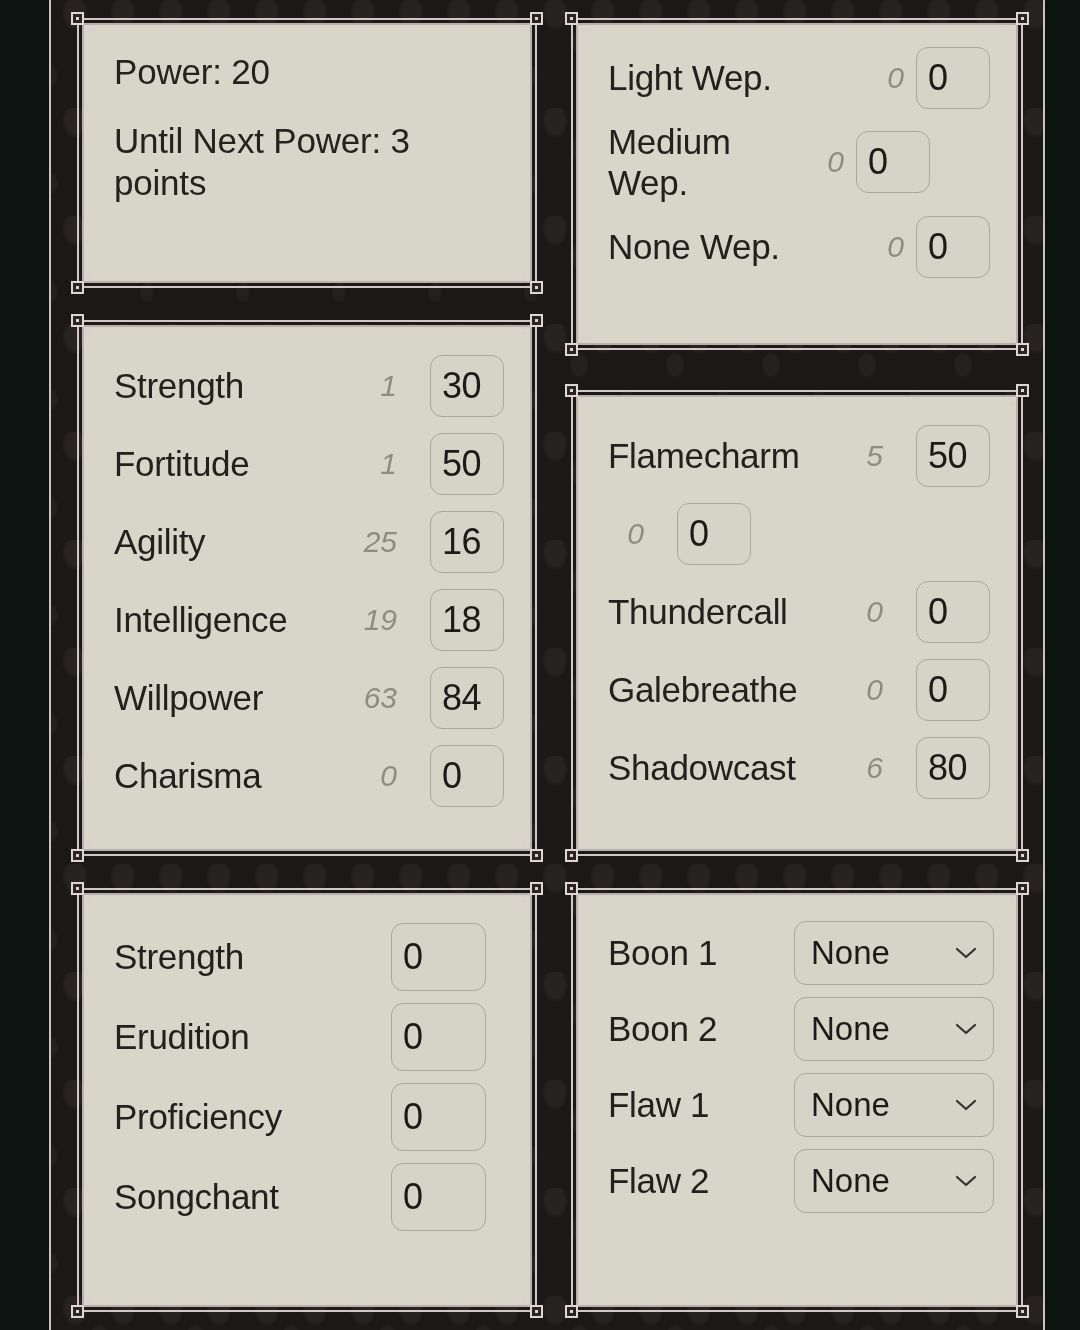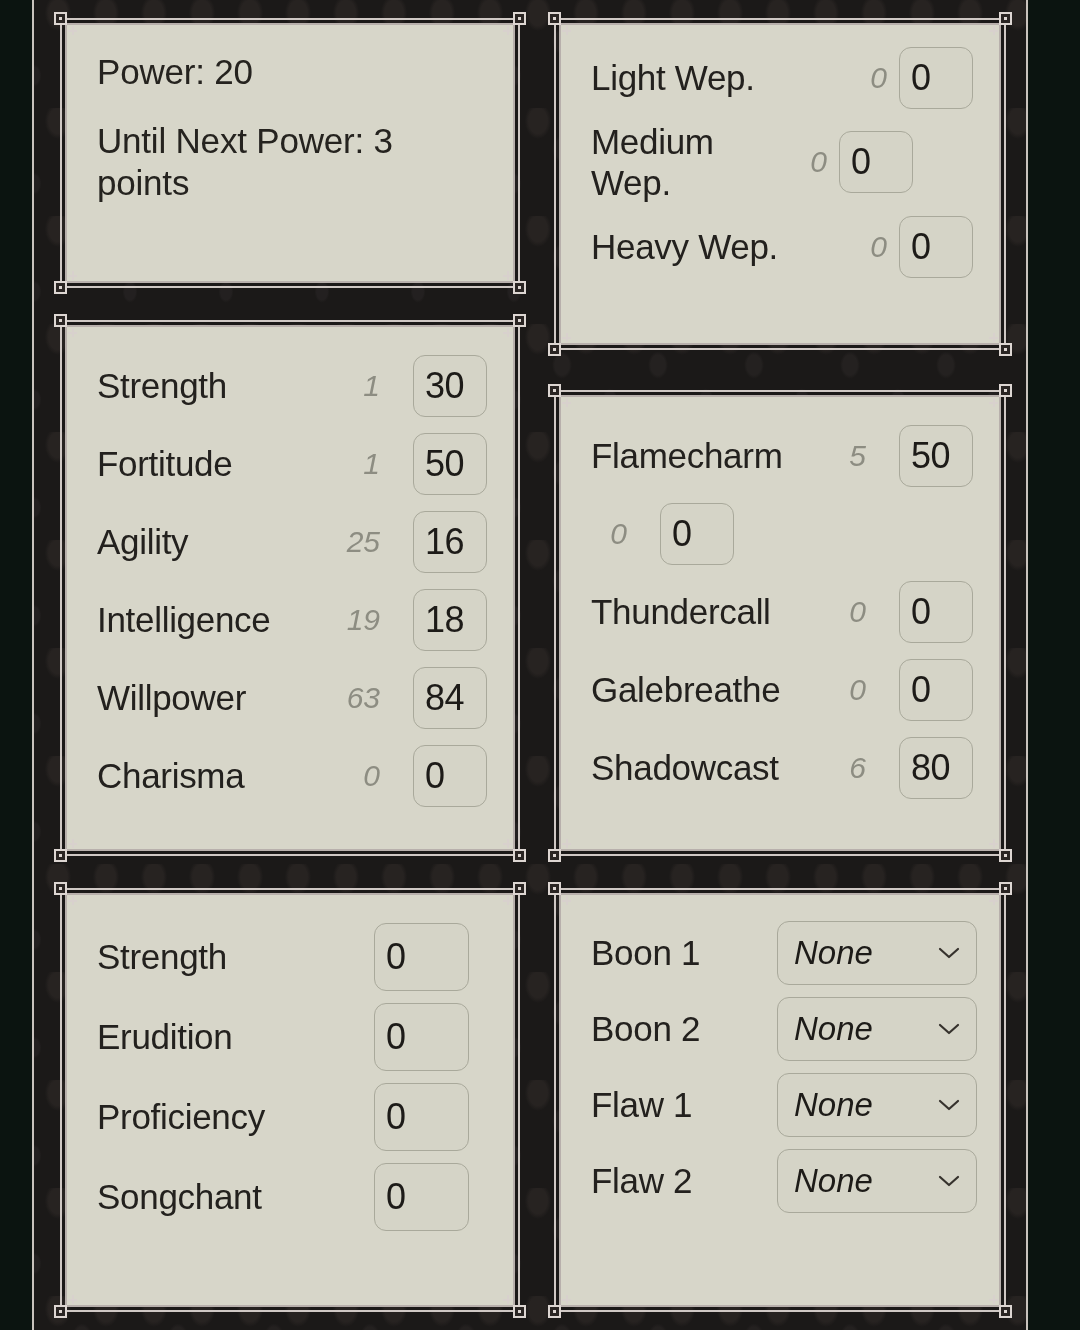--- a/index.html
+++ b/index.html
@@ -9,21 +9,21 @@
     height: 1330px;
     background: #0b1410;
     font-family: "Liberation Sans", sans-serif;
     overflow: hidden;
     position: relative;
   }
 
   
   #app-root {
     position: absolute;
-    left: 32px;
+    left: 49px;
     top: 0;
     width: 996px;
     height: 1330px;
     background-color: #1b1918;
     background-image:
       radial-gradient(ellipse 22px 30px at 25% 12%, #272321 0%, #272321 42%, rgba(39,35,33,0) 60%),
       radial-gradient(ellipse 22px 30px at 75% 12%, #272321 0%, #272321 42%, rgba(39,35,33,0) 60%),
       radial-gradient(ellipse 16px 22px at 50% 38%, #242120 0%, #242120 45%, rgba(36,33,32,0) 62%),
       radial-gradient(ellipse 12px 18px at 0% 70%, #232020 0%, #232020 45%, rgba(35,32,32,0) 62%),
       radial-gradient(ellipse 12px 18px at 100% 70%, #232020 0%, #232020 45%, rgba(35,32,32,0) 62%);
@@ -160,21 +160,20 @@
     height: 64px;
     border: 1.5px solid #a9a99b;
     border-radius: 12px;
     background: #d5d4c7;
     display: flex;
     align-items: center;
     justify-content: space-between;
     padding: 0 14px 0 16px;
     font-size: 33px;
     color: #1d1b18;
-    font-style: italic;
   }
   .chev { width: 26px; height: 16px; flex: 0 0 auto; }
   .chev svg { display: block; }
 
   .row-gap-sm .stat-row { margin-bottom: 16px; gap: 21px; }
 </style>
 </head>
 <body>
 
 <div id="app-root">
@@ -214,21 +213,21 @@
           <span class="stat-box">0</span>
         </div>
 
         <div class="stat-row">
           <span class="stat-label wrap">Medium Wep.</span>
           <span class="stat-aux">0</span>
           <span class="stat-box">0</span>
         </div>
 
         <div class="stat-row">
-          <span class="stat-label">Heavy Wep.</span>
+          <span class="stat-label">None Wep.</span>
           <span class="stat-aux">0</span>
           <span class="stat-box">0</span>
         </div>
 
       </div>
     </div>
   </div>
 
   <div class="panel" style="left:26px; top:320px; width:460px; height:536px;">
     <span class="corner tl"></span>

